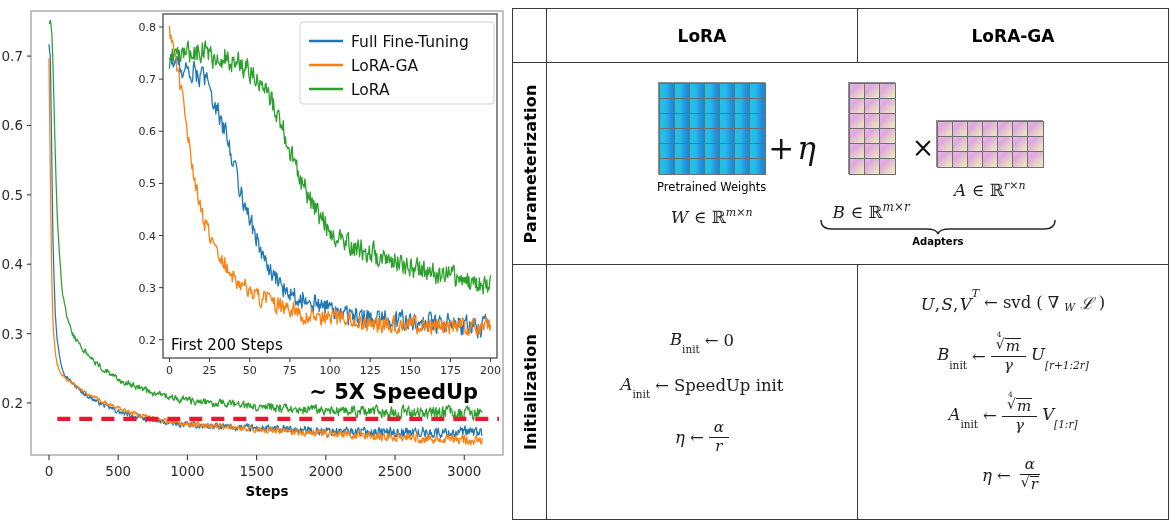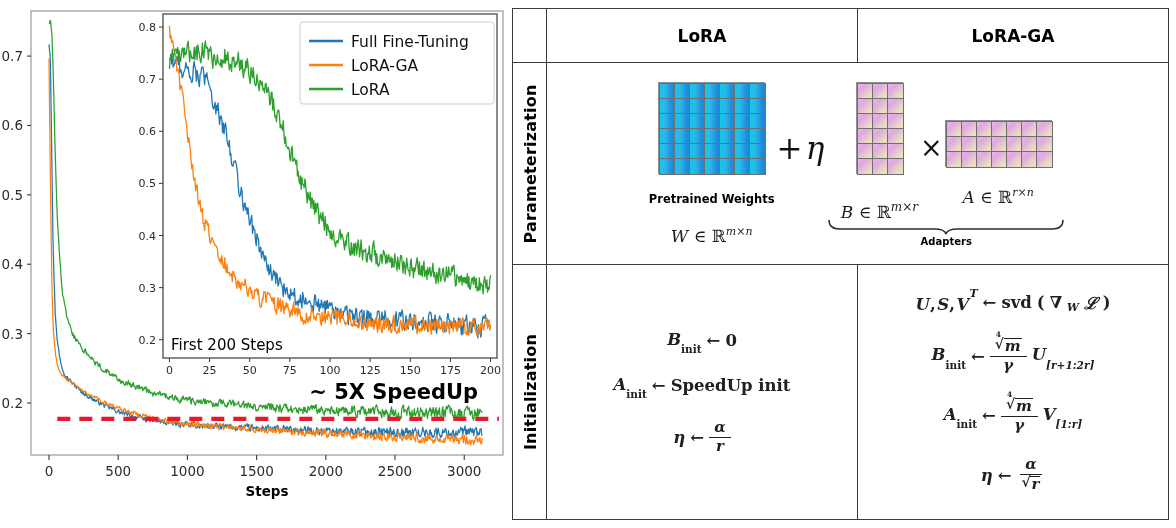--- a/index.html
+++ b/index.html
@@ -76,25 +76,25 @@
   .mat.b .cell{
     width:15px;height:15px;
     background:linear-gradient(135deg,#e8b5e8 0%,#dfa8e0 30%,#e9dcc2 75%,#ece3c6 100%);
   }
   .mat.a .cell{
     width:15px;height:15px;
     background:linear-gradient(135deg,#e8b5e8 0%,#dfa8e0 30%,#e9dcc2 75%,#ece3c6 100%);
   }
   .cap{
     font-family:"DejaVu Sans", sans-serif;
-    font-size:11.5px;font-weight:bold;color:#000;margin-top:18px;text-align:center;
+    font-size:11.5px;font-weight:normal;color:#000;margin-top:6px;text-align:center;
   }
   .math{
     font-family:"DejaVu Serif", serif;
-    font-style:italic;font-size:17px;color:#1e1e1e;margin-top:19px;white-space:nowrap;
+    font-style:italic;font-size:17px;color:#1e1e1e;margin-top:12px;white-space:nowrap;
   }
   .math .up{font-style:normal;}
   .op{
     font-family:"DejaVu Serif", serif;
     font-size:30px;color:#111;
     align-self:flex-start;margin-top:48px;padding:0 2px;
   }
   .op.eta{font-style:italic;font-size:31px;}
   .op.times{font-size:27px;margin-top:50px;}
 
@@ -102,21 +102,21 @@
   .adapters-row{display:flex;align-items:flex-start;}
   .brace-holder{width:100%;display:flex;flex-direction:column;align-items:center;margin-top:-2px;}
   .adapters-lbl{
     font-family:"DejaVu Sans", sans-serif;
     font-size:10px;font-weight:bold;color:#000;margin-top:1px;
   }
 
   
   .init-box{
     display:flex;flex-direction:column;align-items:center;justify-content:center;
-    gap:24px;padding:10px 6px;font-weight:bold;
+    gap:24px;padding:10px 6px;
   }
   .eq{
     font-family:"DejaVu Serif", serif;
     font-size:16.5px;color:#202020;font-style:italic;
     display:flex;align-items:center;justify-content:center;gap:5px;white-space:nowrap;
   }
   .eq .rm{font-style:normal;}
   .eq .sub{font-size:10.5px;font-style:normal;vertical-align:sub;position:relative;top:4px;}
   .eq .subi{font-size:10.5px;font-style:italic;vertical-align:sub;position:relative;top:4px;}
   .eq .sup{font-size:11px;font-style:italic;vertical-align:super;position:relative;top:-6px;}

